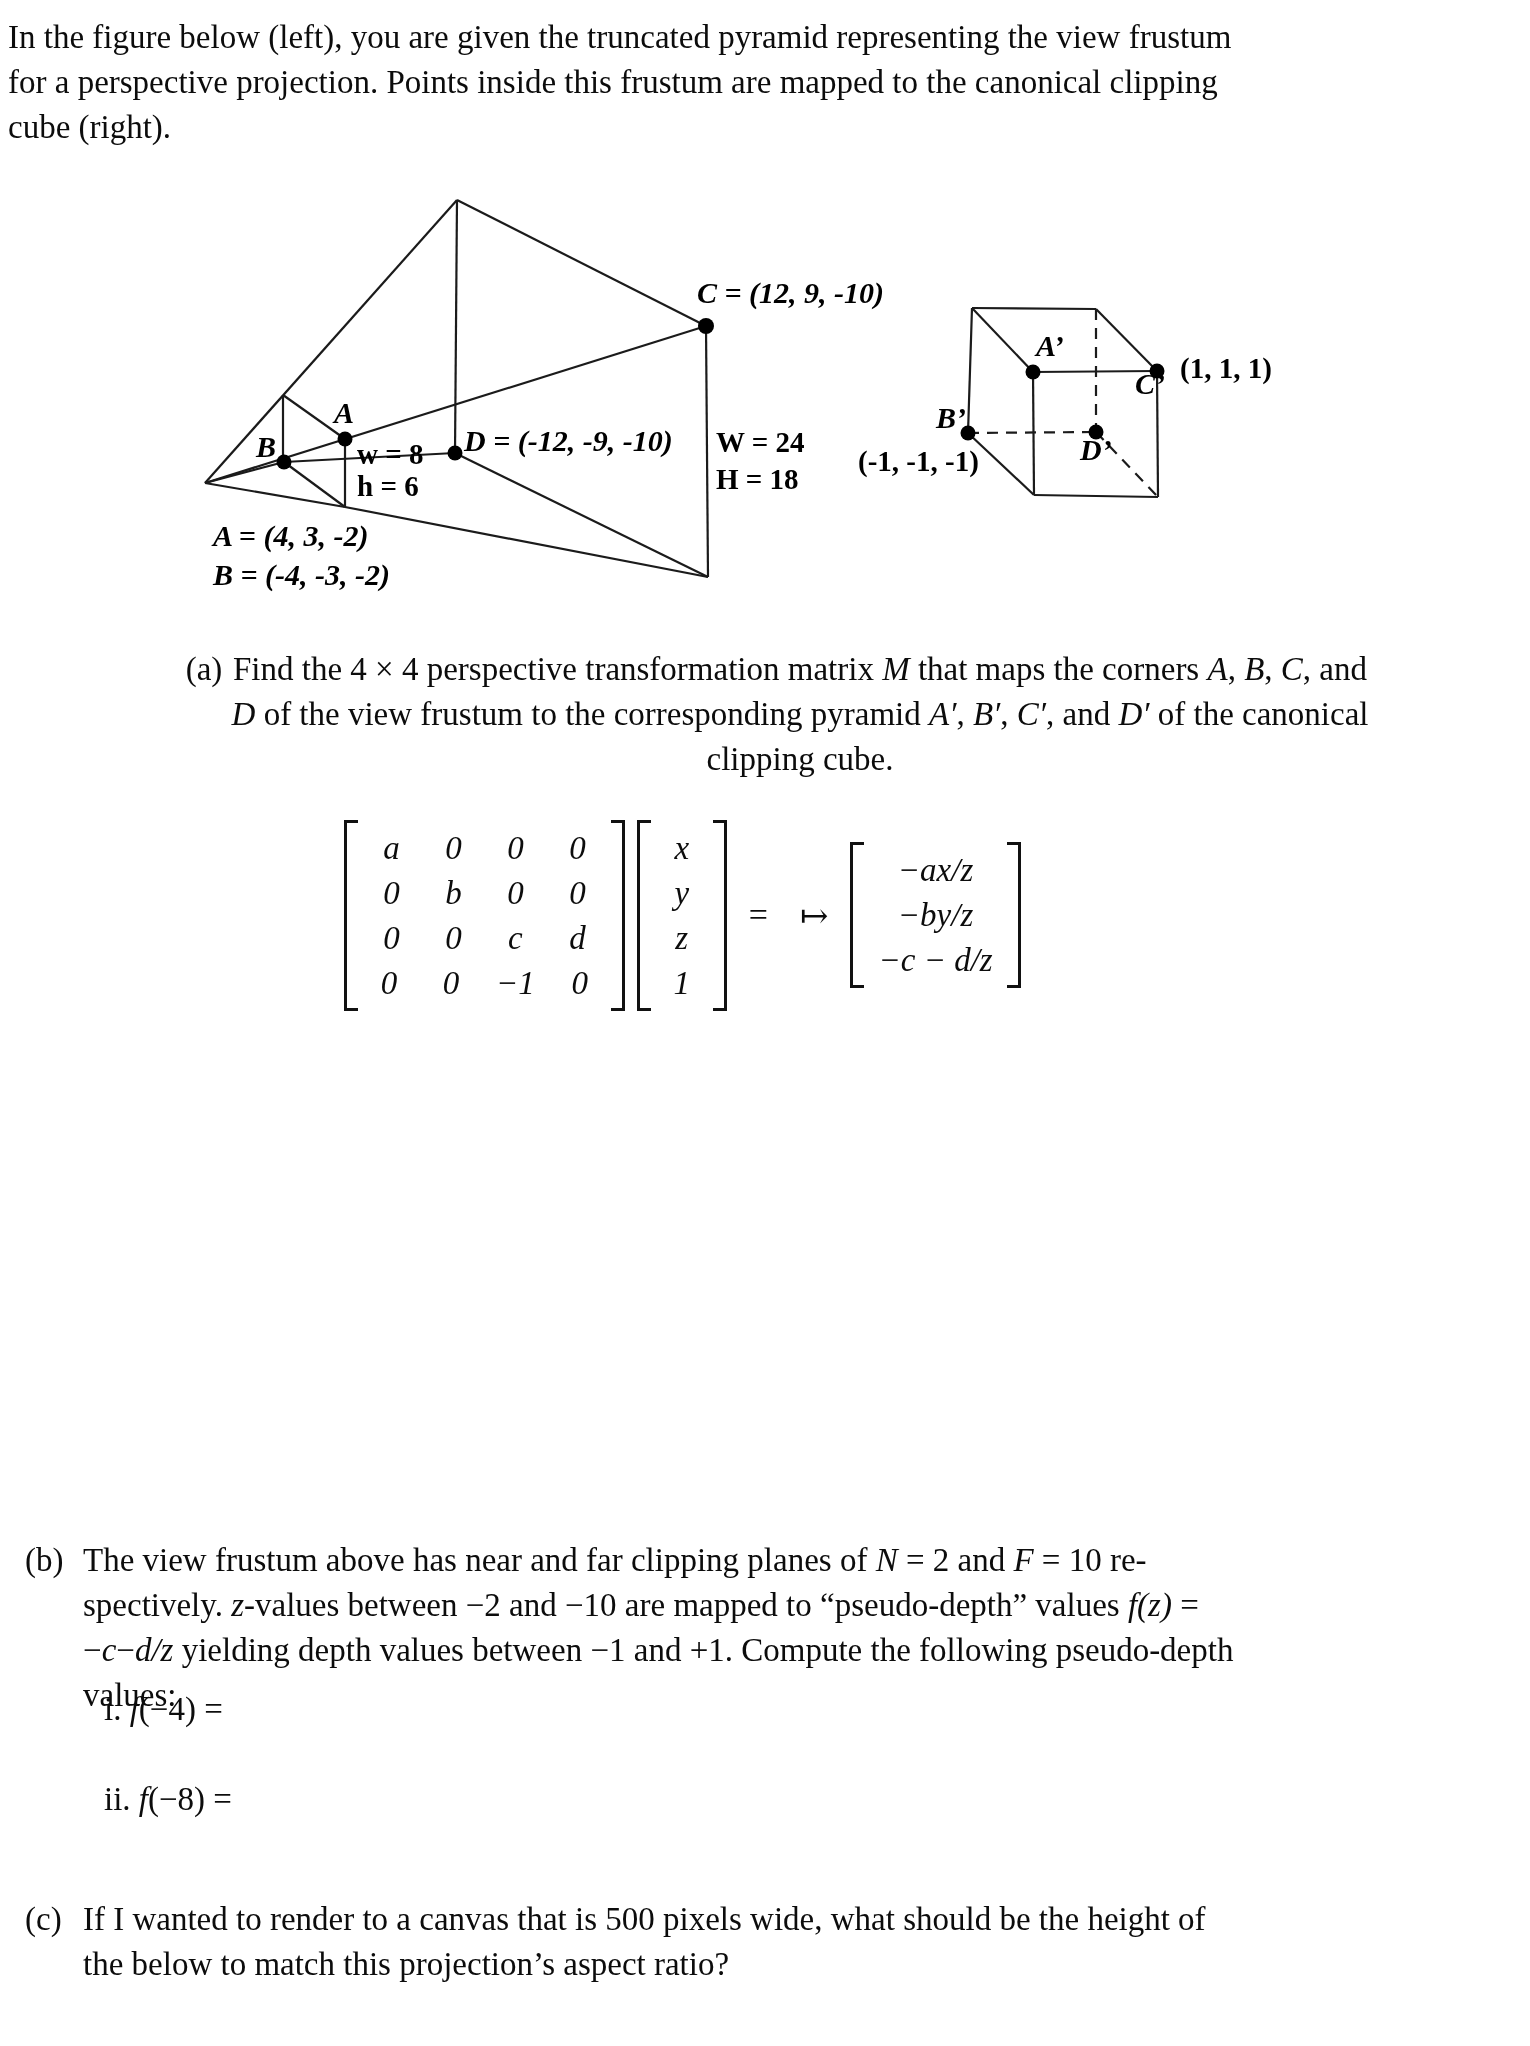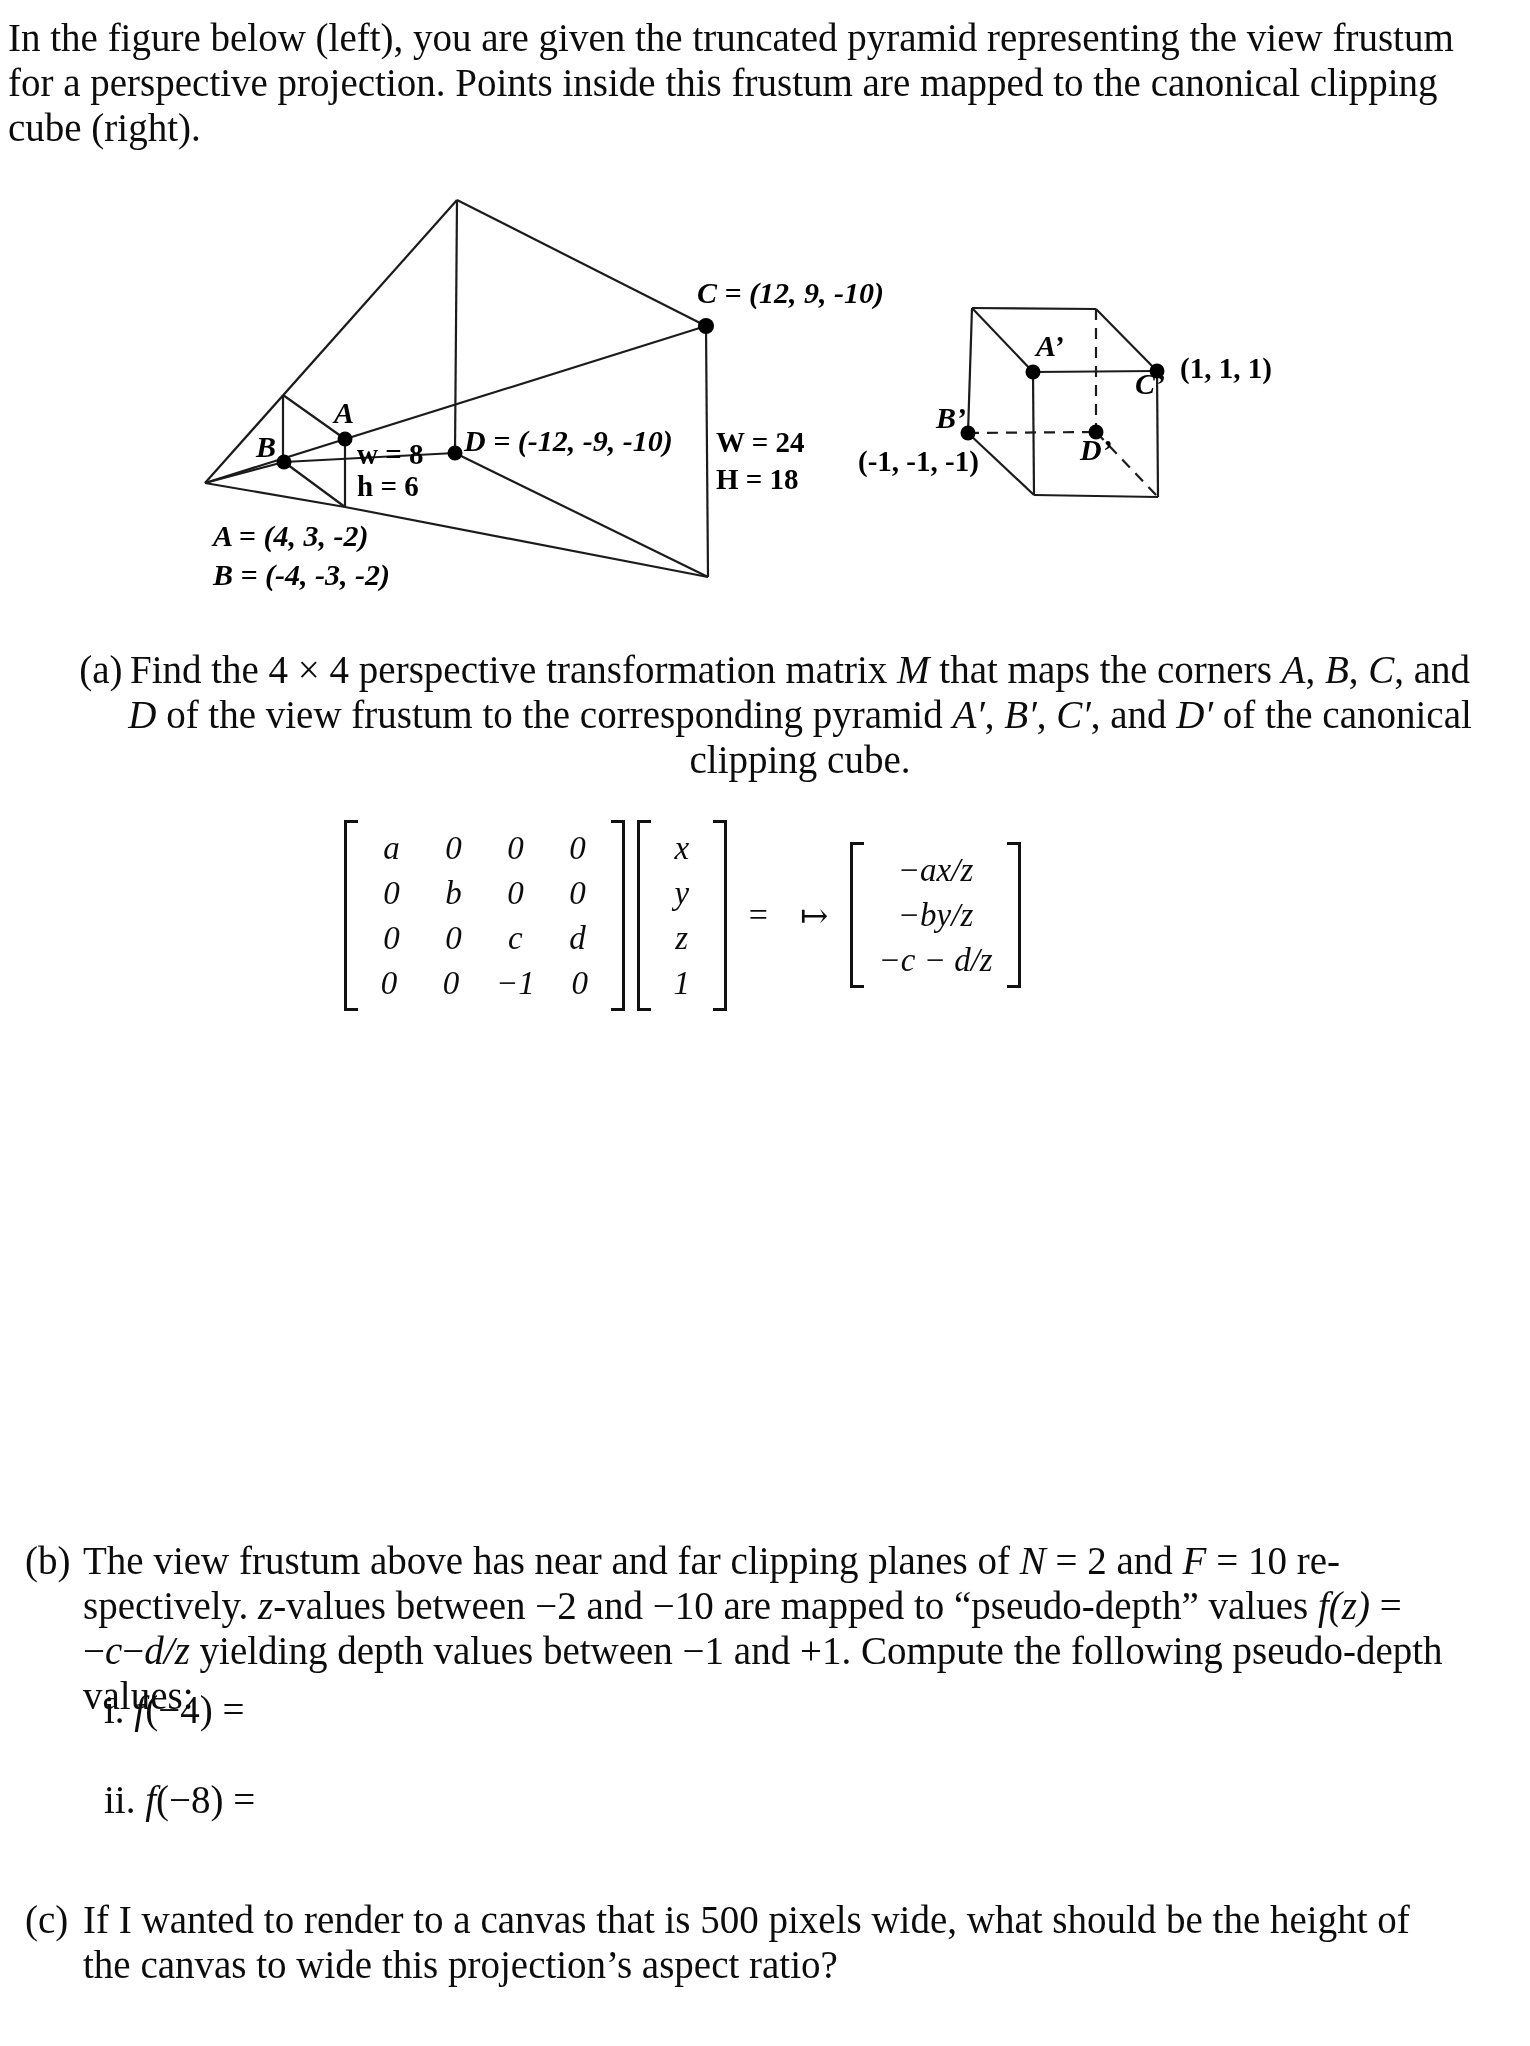--- a/index.html
+++ b/index.html
@@ -2,21 +2,21 @@
 <html><head>
 <meta charset="utf-8">
 <style>
   html,body{margin:0;padding:0;background:#fff;}
   #page{
     position:relative;width:1530px;height:2046px;background:#ffffff;
     font-family:"Liberation Serif","DejaVu Serif","DejaVu Sans",serif;
     color:#0c0c0c;overflow:hidden;
   }
   .blk{position:absolute;}
-  .line{white-space:nowrap;height:45px;line-height:45px;font-size:39px;}
+  .line{white-space:nowrap;height:45px;line-height:45px;font-size:33px;}
   .line .mi{font-style:italic;}
   .lab{display:inline-block;width:58px;}
   .ind{padding-left:58px;}
   
   #equation{
     position:absolute;display:flex;align-items:center;
     font-size:33px;
   }
   .mat{display:flex;align-items:stretch;margin:0 6px;}
   .brk{width:11px;border-color:#111;border-style:solid;}
@@ -192,16 +192,16 @@
     <div class="line"><span class="lab">(b)</span><span><span>The view frustum above has near and far clipping planes of </span><span class="mi">N</span><span> = 2 and </span><span class="mi">F</span><span> = 10 re-</span></span></div>
     <div class="line ind"><span>spectively. </span><span class="mi">z</span><span>-values between −2 and −10 are mapped to “pseudo-depth” values </span><span class="mi">f(z)</span><span> =</span></div>
     <div class="line ind"><span>−</span><span class="mi">c</span><span>−</span><span class="mi">d/z</span><span> yielding depth values between −1 and +1. Compute the following pseudo-depth</span></div>
     <div class="line ind"><span>values:</span></div>
   </div>
   <div class="blk line" style="top:1687px;left:104px;"><span>i. </span><span class="mi">f</span><span>(−4) =</span></div>
   <div class="blk line" style="top:1777px;left:104px;"><span>ii. </span><span class="mi">f</span><span>(−8) =</span></div>
 
   <div class="blk" style="top:1897px;left:25px;width:1490px;">
     <div class="line"><span class="lab">(c)</span><span><span>If I wanted to render to a canvas that is 500 pixels wide, what should be the height of</span></span></div>
-    <div class="line ind"><span>the canvas to wide this projection’s aspect ratio?</span></div>
+    <div class="line ind"><span>the below to match this projection’s aspect ratio?</span></div>
   </div>
 
 </div>
 
 </body></html>

